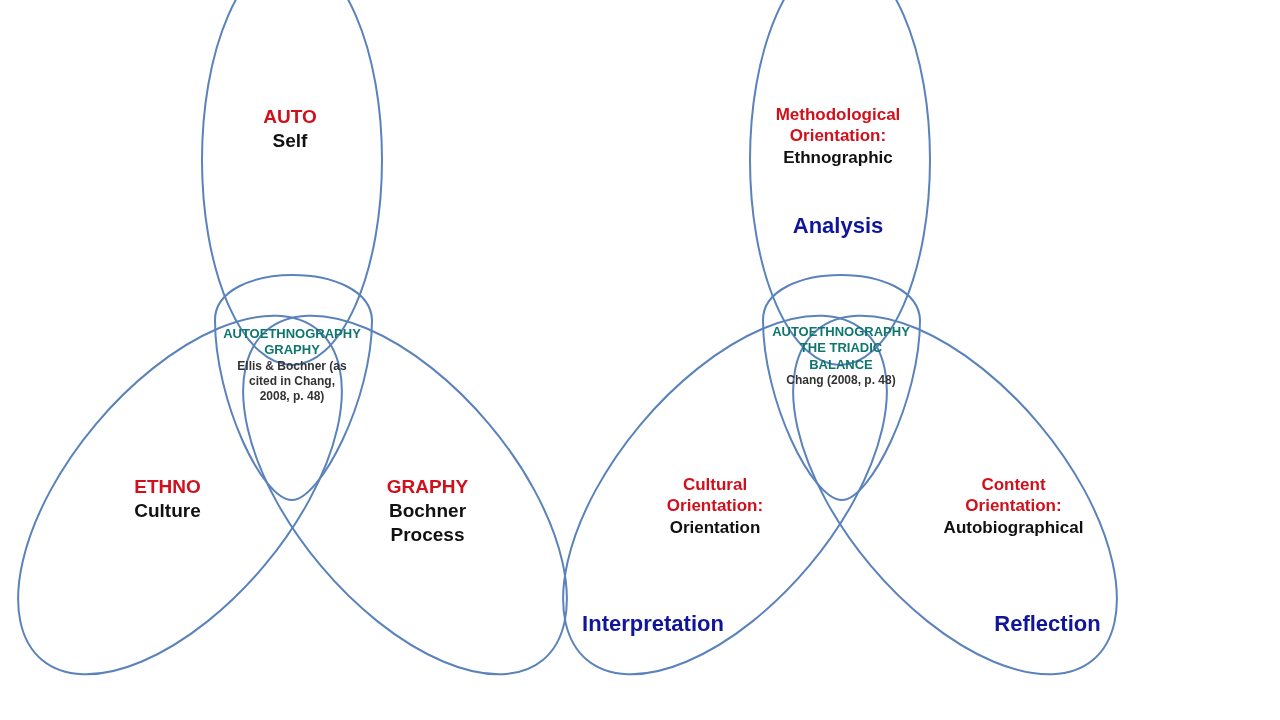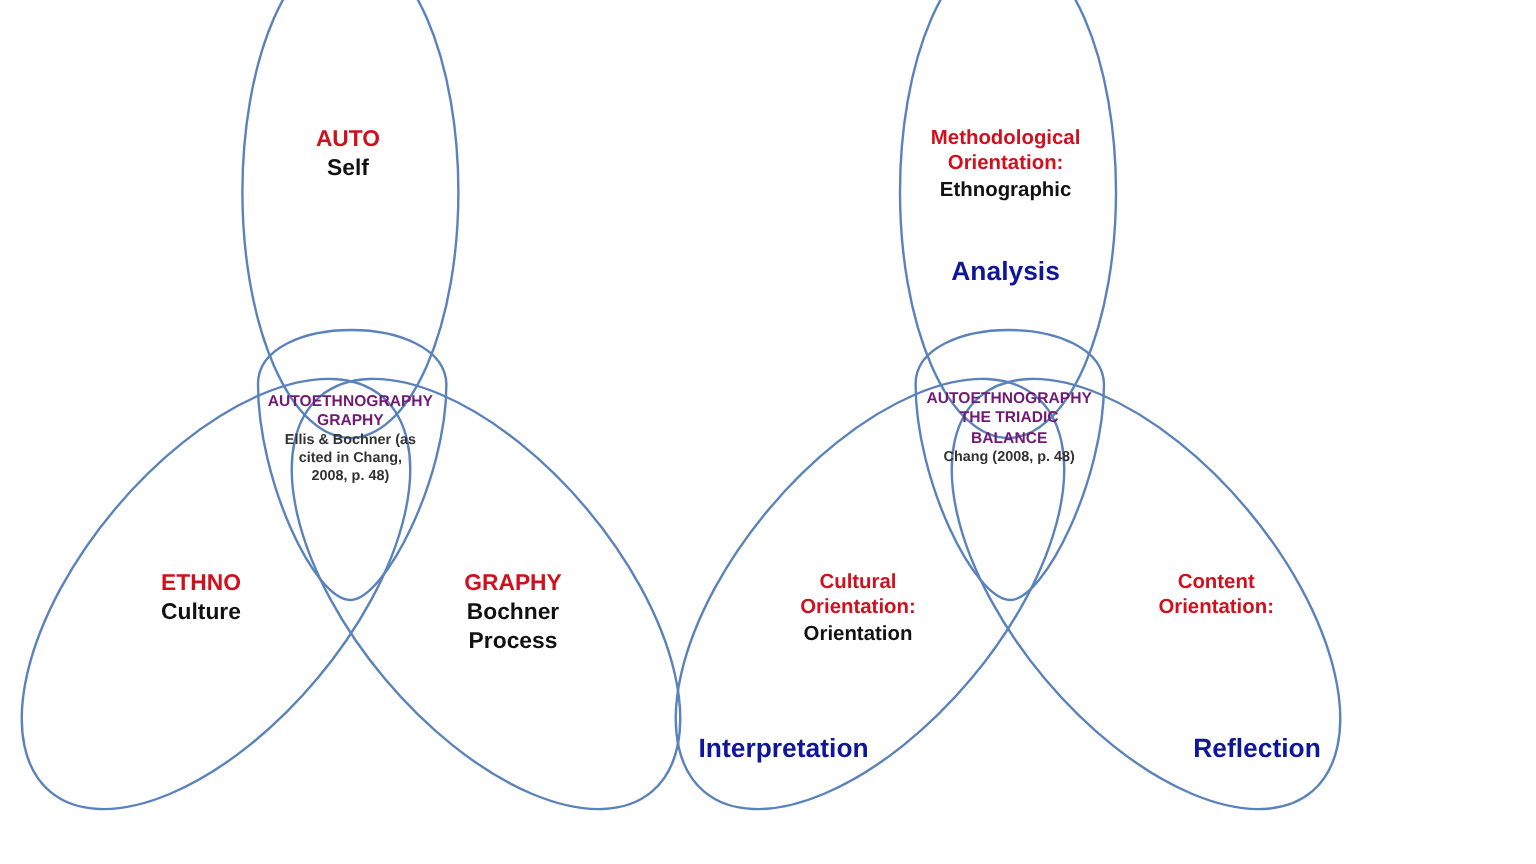--- a/index.html
+++ b/index.html
@@ -5,21 +5,21 @@
   html, body { margin:0; padding:0; background:#ffffff; }
   body { width:1280px; height:720px; position:relative; overflow:hidden;
          font-family:"Liberation Sans", "DejaVu Sans", sans-serif; }
   svg.shapes { position:absolute; left:0; top:0; width:1280px; height:720px; }
   .lbl { position:absolute; text-align:center; font-weight:bold; line-height:1.25; }
   .red { color:#d0101c; }
   .blk { color:#111111; }
   .blue { color:#10169a; }
   .big { font-size:19px; }
   .mid { font-size:17px; }
-  .small { font-size:13px; color:#701a75; }
+  .small { font-size:13px; color:#0f766e; }
   .tiny { font-size:12px; color:#333333;text-align:center; }
   .blueLbl { font-size:22px; }
 </style>
 </head>
 <body>
 
 <svg class="shapes" viewBox="0 0 1280 720">
   <g fill="none" stroke="#5a82bb" stroke-width="2">
 
     <ellipse cx="292" cy="160" rx="90" ry="205"></ellipse>
@@ -75,14 +75,15 @@
 <div class="lbl" style="left:640px; top:474px; width:150px;">
   <div class="red mid">Cultural</div>
   <div class="red mid">Orientation:</div>
   <div class="blk mid">Orientation</div>
 </div>
 <div class="lbl blue blueLbl" style="left:578px; top:610px; width:150px;">Interpretation</div>
 
 <div class="lbl" style="left:926px; top:474px; width:175px;">
   <div class="red mid">Content</div>
   <div class="red mid">Orientation:</div>
+  <div class="blk mid">Autobiographical</div>
 </div>
 <div class="lbl blue blueLbl" style="left:985px; top:610px; width:125px;">Reflection</div>
 
 </body></html>

